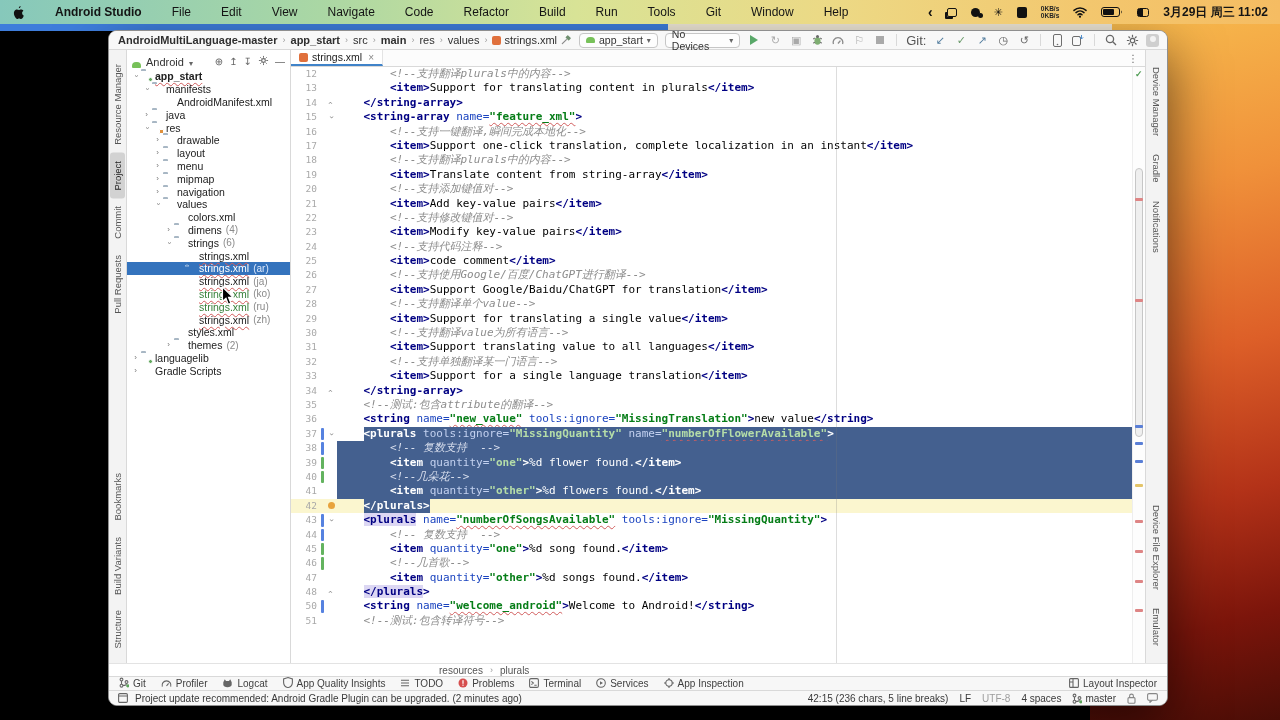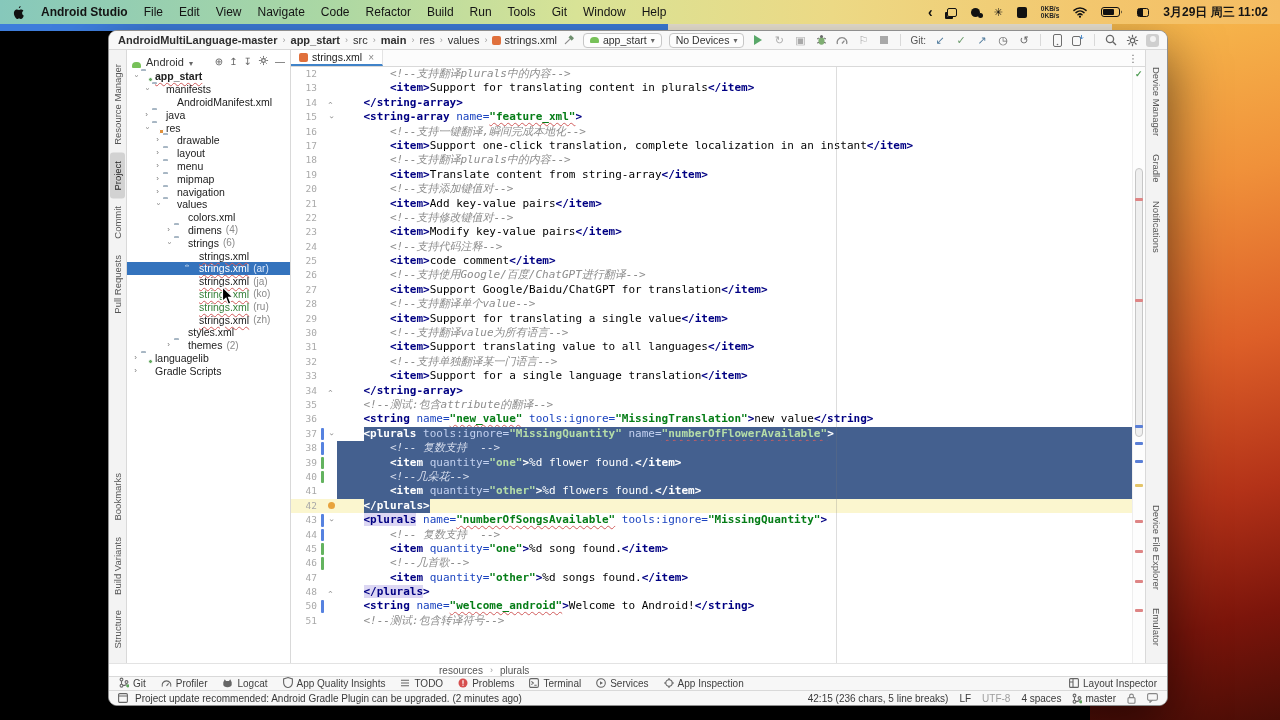--- a/index.html
+++ b/index.html
@@ -9,21 +9,21 @@
   
   .wall{position:absolute;left:1090px;top:24px;width:190px;height:696px;
     background:linear-gradient(165deg,#f7bb4e 0%,#f0913a 25%,#dd5f28 48%,#b33218 68%,#7c150b 85%,#4a0d06 100%)}
   .skystrip{position:absolute;top:24px;left:0;width:668px;height:7px;background:#3e7ddb}
   .creamstrip{position:absolute;top:24px;left:668px;width:444px;height:7px;background:#efe7d6}
 
   
   .menubar{position:absolute;top:0;left:0;width:1280px;height:24px;z-index:40;
     background:linear-gradient(90deg,#86c8bb,#aad7a4 25%,#d8e396 45%,#ecd985 65%,#f3c76e 85%,#f5bc62);
     display:flex;align-items:center;font-size:12px;color:#141414;padding:0 12px}
-  .mb-left{display:flex;align-items:center;gap:16px}
+  .mb-left{display:flex;align-items:center;gap:30px}
   .mb-item{white-space:nowrap}
   .mb-item.bold{font-weight:700}
   .mb-right{margin-left:auto;display:flex;align-items:center;gap:14px}
   .net{font-size:6.5px;line-height:7px;text-align:right;font-weight:700;color:#222}
   .clock{font-size:12px;font-weight:600;white-space:nowrap}
   .ic-back{font-size:14px;font-weight:700;line-height:10px}
   .ic-msq{width:10px;height:9px;border:1.4px solid #111;border-radius:2px;box-shadow:-3px 3px 0 -1px #111}
   .ic-chat{width:9px;height:9px;background:#111;border-radius:50%;position:relative}
   .ic-chat:after{content:"";position:absolute;right:-3px;bottom:-1px;width:5px;height:5px;background:#111;border-radius:50%}
   .ic-notes{width:10px;height:11px;background:#111;border-radius:2px}
@@ -48,21 +48,21 @@
   .bc-item.bold{font-weight:700}
   .bc-sep{color:#9b9b9b;margin:0 4px;font-size:9px}
   .tb-right{margin-left:auto;display:flex;align-items:center;gap:7px}
   .ddl{border:1px solid #c6c6c6;border-radius:4px;background:#fdfdfd;height:15px;display:flex;align-items:center;
     padding:0 6px;gap:4px;font-size:10.5px;color:#333}
   .caret-dn{font-size:8px;color:#666}
   .tbi{display:flex;align-items:center;justify-content:center;width:14px;height:14px;color:#666;font-size:11px}
   .play{width:0;height:0;border-left:8px solid #59a869;border-top:5px solid transparent;border-bottom:5px solid transparent}
   .stopsq{width:8px;height:8px;background:#a9a9a9}
   .vsep{width:1px;height:12px;background:#d9d9d9;margin:0 2px}
-  .gitlbl{color:#555;font-size:10px}
+  .gitlbl{color:#555;font-size:13px}
   .avatar{width:13px;height:13px;border-radius:3px;background:#cfcfcf;position:relative}
   .avatar:after{content:"";position:absolute;left:3.5px;top:2px;width:6px;height:6px;border-radius:50%;background:#f3f3f3}
   .xmlmini{width:9px;height:9px;border-radius:2px;background:#e0703c;margin-right:3px}
 
   .main{flex:1;display:flex;min-height:0}
 
   .lstrip{flex:0 0 18px;border-right:1px solid #d9d9d9;background:#f3f3f3;display:flex;flex-direction:column;
     align-items:center;padding:6px 0}
   .rstrip{flex:0 0 22px;border-left:1px solid #d9d9d9;background:#f3f3f3;display:flex;flex-direction:column;
     align-items:center;padding:8px 0}

